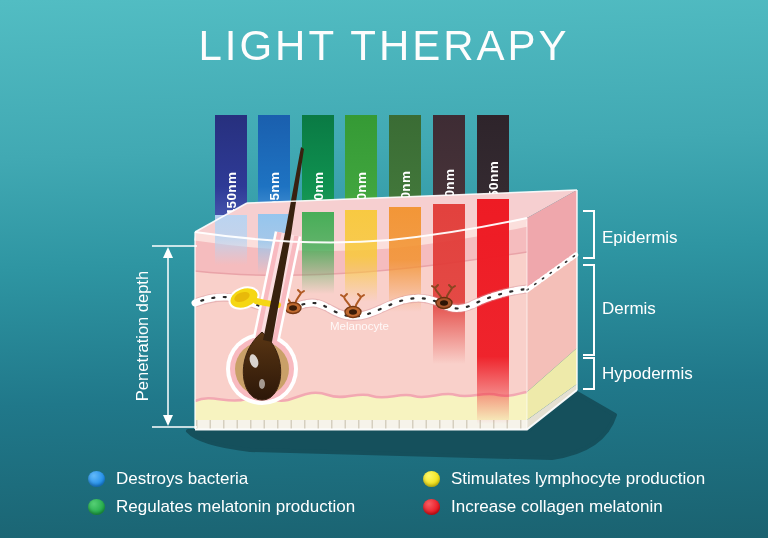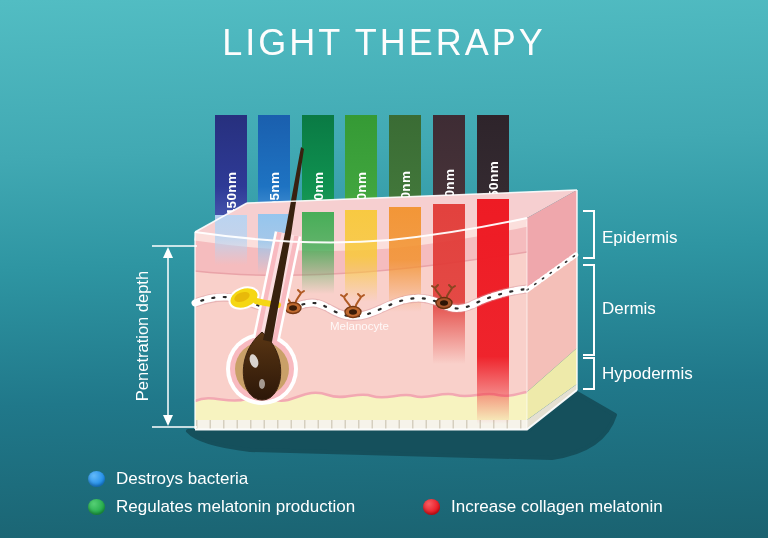--- a/index.html
+++ b/index.html
@@ -4,21 +4,21 @@
 <style>
   html,body{margin:0;padding:0;background:#0e4a55;}
   .stage{
     position:relative;width:768px;height:538px;overflow:hidden;
     font-family:"Liberation Sans",sans-serif;
     background:linear-gradient(178deg,#52bdc3 0%,#41a9b3 28%,#2e95a2 48%,#20788a 72%,#1a6270 100%);
   }
   
   .title{
     position:absolute;top:22px;left:0;width:100%;text-align:center;
-    color:#fdfdfd;font-size:36px;font-weight:400;letter-spacing:3px;
+    color:#fdfdfd;font-size:42px;font-weight:400;letter-spacing:3px;
   }
   
   .bar{position:absolute;top:115px;width:32px;display:flex;justify-content:center;z-index:1;}
   .bar span{
     writing-mode:vertical-rl;transform:rotate(180deg);
     color:#fff;font-size:13.5px;font-weight:700;letter-spacing:.4px;margin-top:9px;white-space:nowrap;
   }
   .bar1{left:215px;height:130px;background:linear-gradient(#27307e 0%,#2e3a96 55%,#5b6cc0 100%);}
   .bar2{left:258px;height:130px;background:linear-gradient(#1a5fae 0%,#1e73c2 55%,#74b2e4 100%);}
   .bar3{left:302px;height:130px;background:linear-gradient(#0a7a44 0%,#0f9150 55%,#2fa45c 100%);}
@@ -220,18 +220,22 @@
   </svg>
 
   <div class="legend-item li-1">
     <span class="dot dot-blue"></span>
     <span class="txt">Destroys bacteria</span>
   </div>
   <div class="legend-item li-2">
     <span class="dot dot-green"></span>
     <span class="txt">Regulates melatonin production</span>
   </div>
+  <div class="legend-item li-3">
+    <span class="dot dot-yellow"></span>
+    <span class="txt">Stimulates lymphocyte production</span>
+  </div>
   <div class="legend-item li-4">
     <span class="dot dot-red"></span>
     <span class="txt">Increase collagen melatonin</span>
   </div>
 
 </div>
 
 </body></html>

